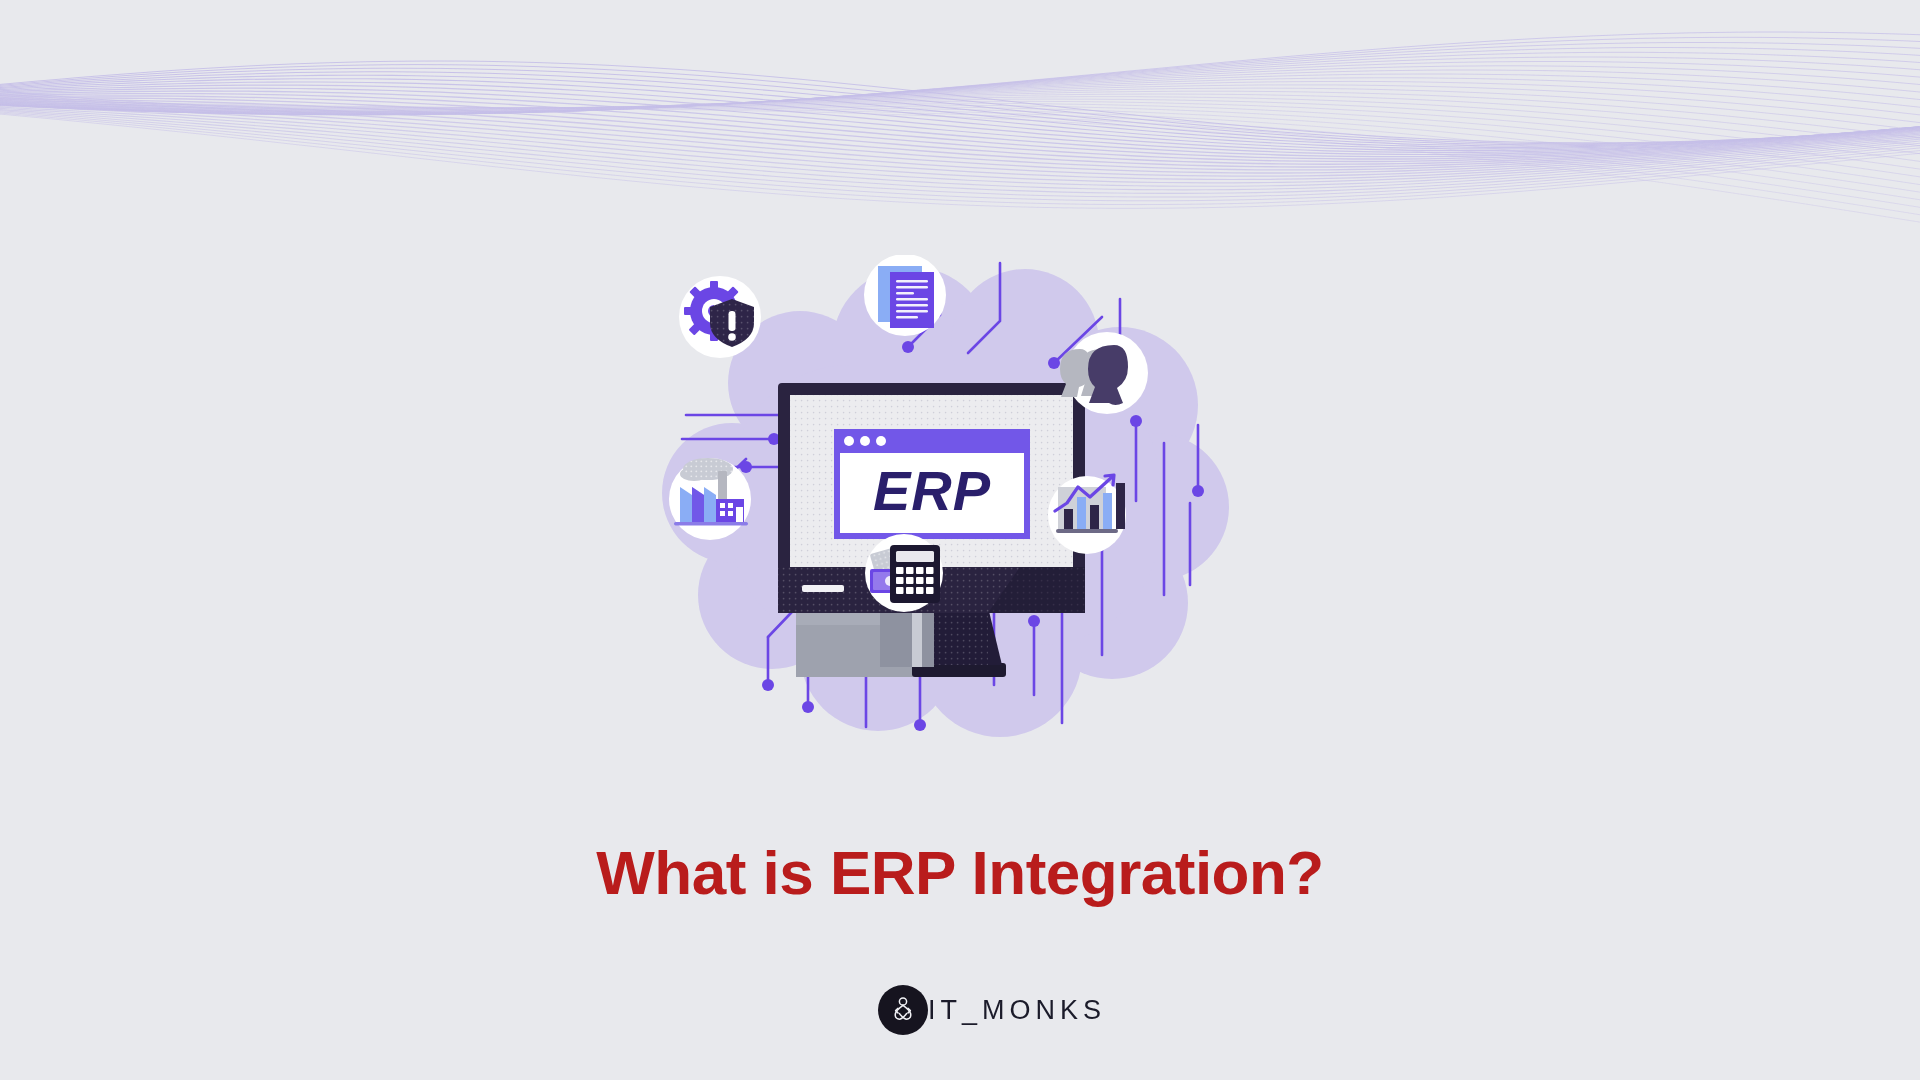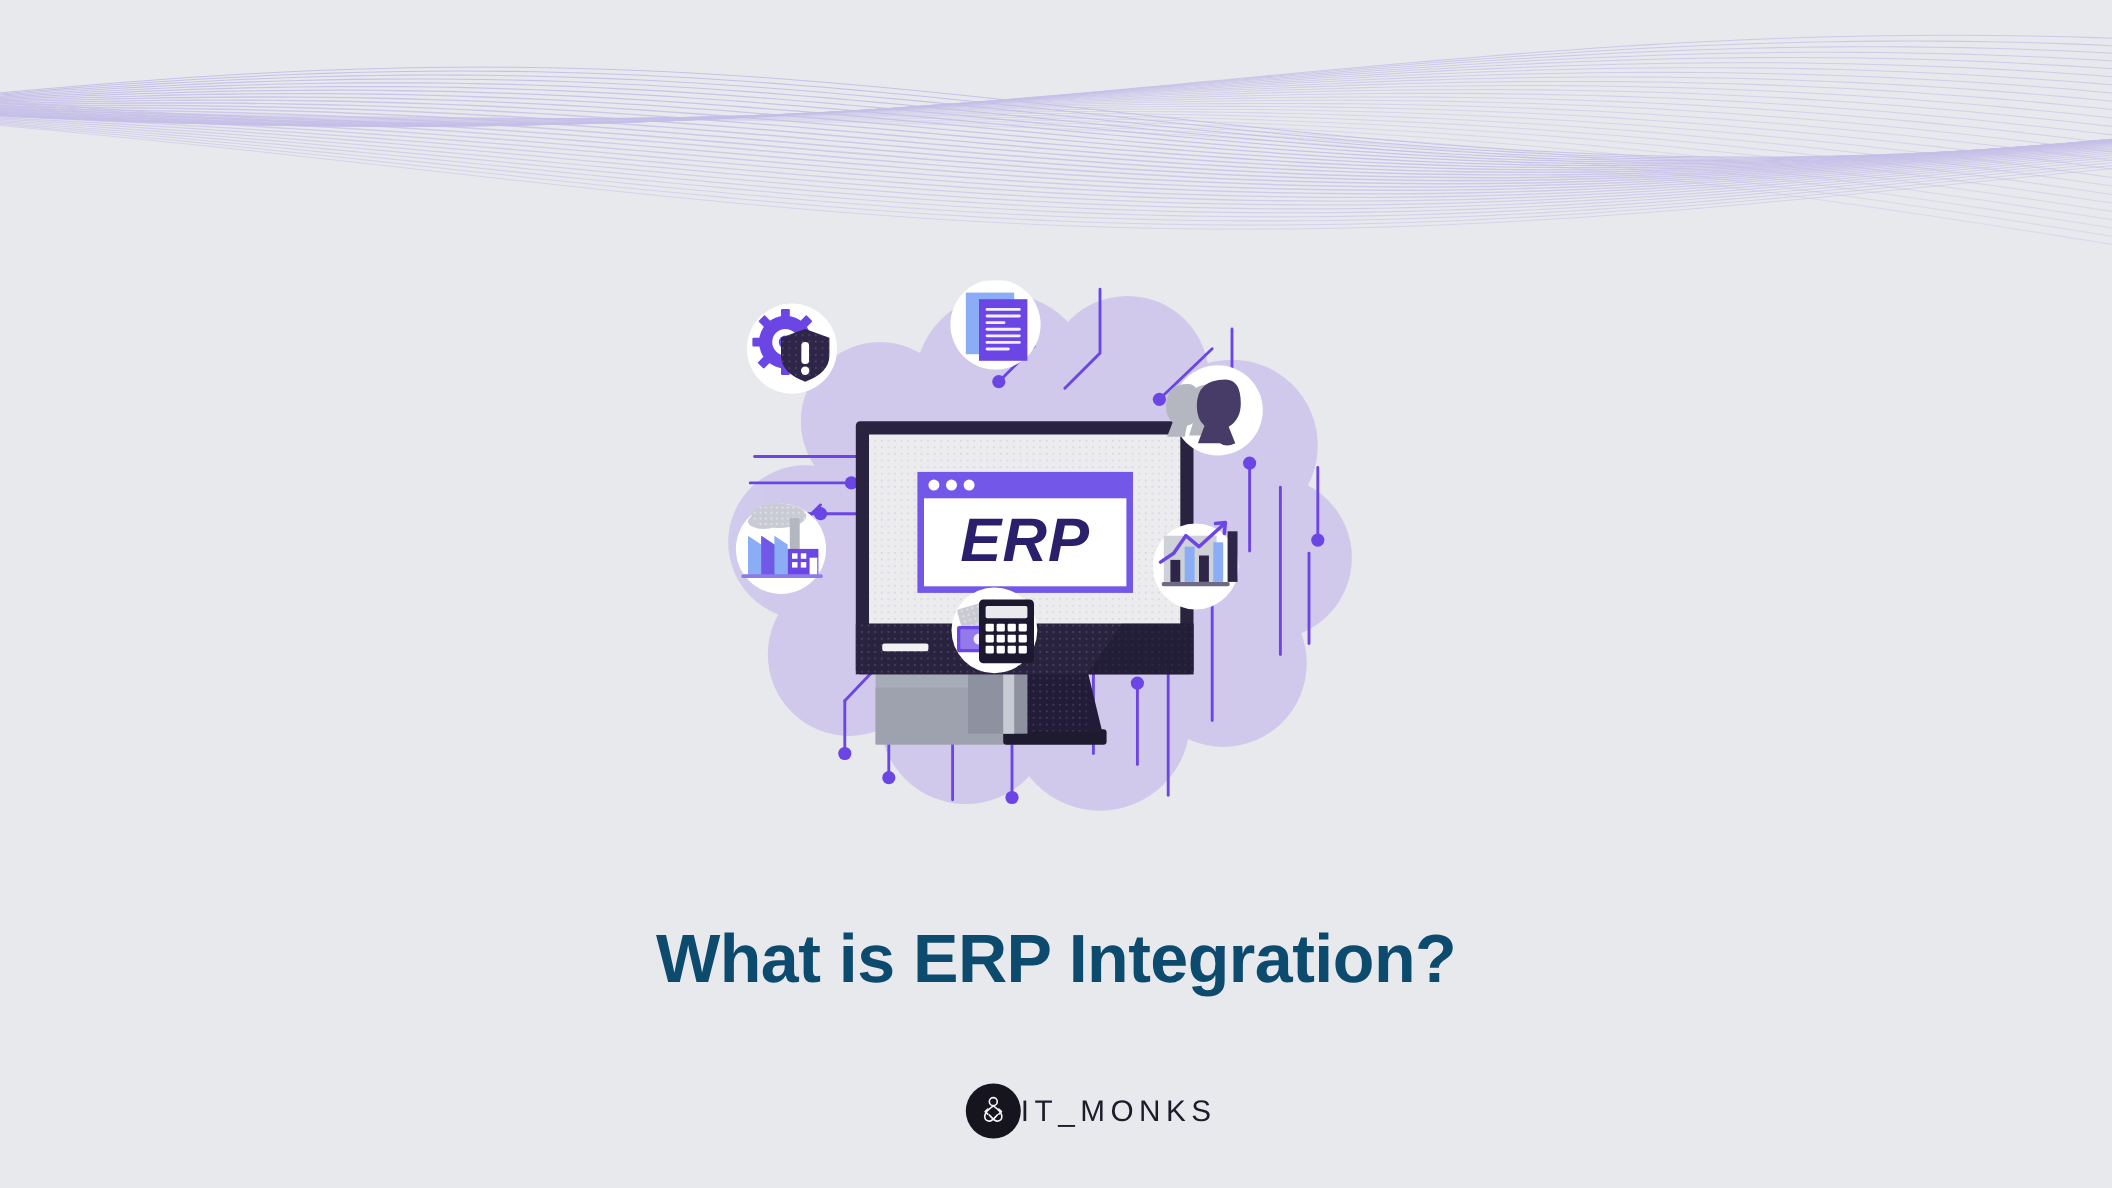--- a/index.html
+++ b/index.html
@@ -42,21 +42,21 @@
   
   .page-title {
     position: absolute;
     left: 0;
     top: 795px;
     width: 1920px;
     text-align: center;
     font-size: 62px;
     font-weight: 700;
     letter-spacing: -0.5px;
-    color: #0c4a6e;
+    color: #b91c1c;
     line-height: 1.15;
     font-family: "Liberation Sans", sans-serif;
   }
 
   
   .brand {
     position: absolute;
     left: 0;
     top: 985px;
     width: 1920px;

